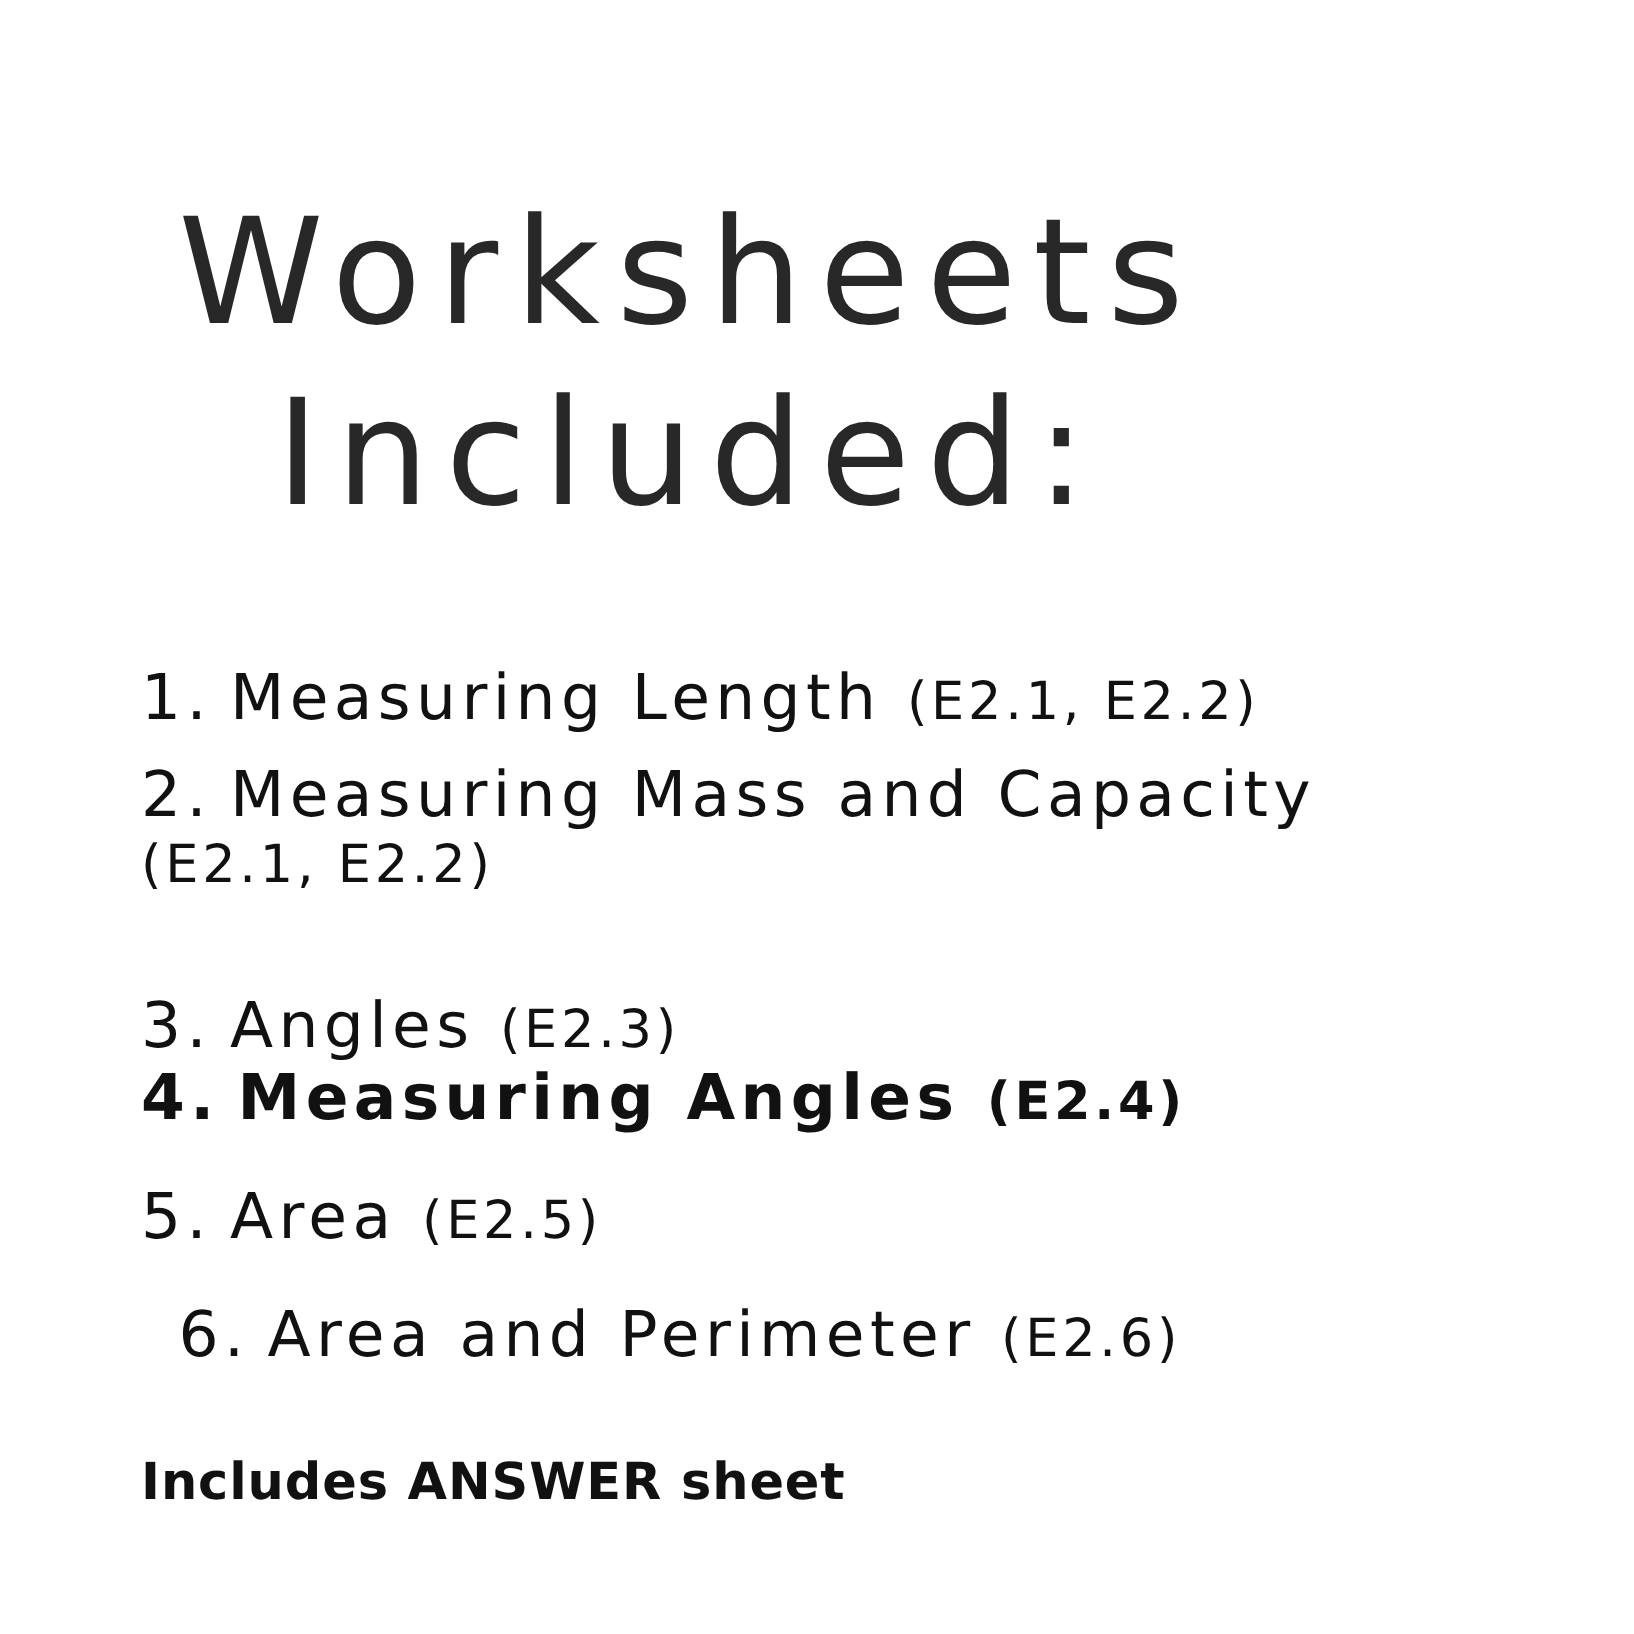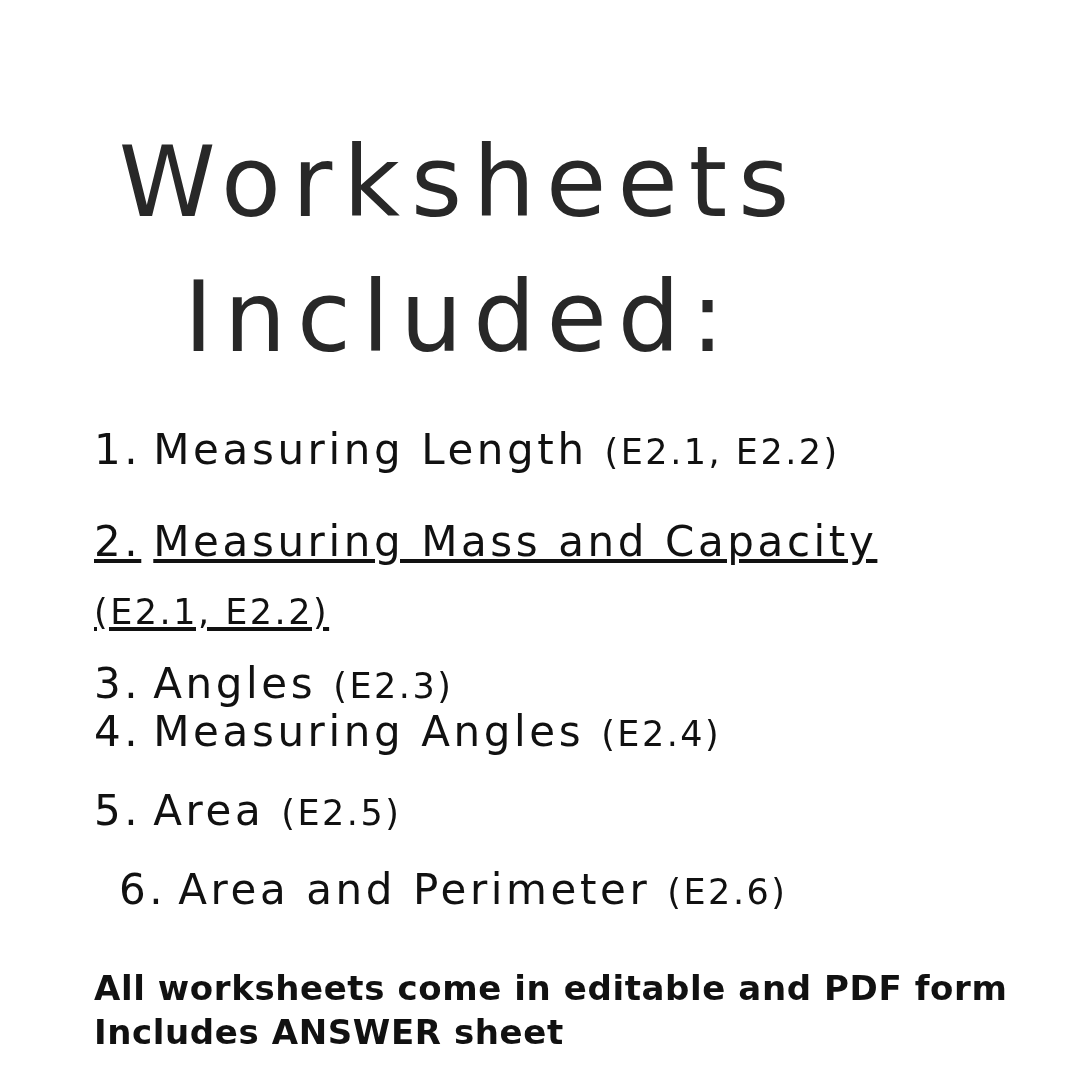--- a/index.html
+++ b/index.html
@@ -22,21 +22,21 @@
       text-align: center;
       font-family: "DejaVu Sans", sans-serif;
       font-weight: 400;
       font-size: 98px;
       letter-spacing: 11px;
       color: #282828;
       line-height: 1;
       margin: 0;
     }
     .title.l1 { top: 133px; }
-    .title.l2 { top: 268px; }
+    .title.l2 { top: 254px; }
 
     .list {
       position: absolute;
       left: 94px;
       top: 420px;
       width: 900px;
       margin: 0;
       padding: 0;
       list-style: none;
     }
@@ -45,24 +45,24 @@
       letter-spacing: 3.6px;
       line-height: 1;
       color: #111111;
       white-space: nowrap;
     }
     .item .num { margin-right: 12px; }
     .item .code {
       font-size: 35px;
       letter-spacing: 2.5px;
     }
-    .item.i1 { position: absolute; top: 9px; }
-    .item.i2 { position: absolute; top: 88px; white-space: normal; width: 900px; line-height: 68px; text-decoration: underline; }
+    .item.i1 { position: absolute; top: 24px; }
+    .item.i2 { position: absolute; top: 88px; white-space: normal; width: 900px; line-height: 44px; }
     .item.i3 { position: absolute; top: 212px; margin-top: 31px; }
-    .item.i4 { position: absolute; top: 291px; }
+    .item.i4 { position: absolute; top: 291px; font-weight: bold; }
     .item.i5 { position: absolute; top: 370px; }
     .item.i6 { position: absolute; top: 449px; margin-left: 25px; }
 
     .footer {
       position: absolute;
       left: 94px;
       top: 966px;
       width: 960px;
       font-family: "DejaVu Sans", sans-serif;
       font-weight: 700;
@@ -100,15 +100,14 @@
     <span class="num">5.</span><span class="name">Area</span>
     <span class="code">(E2.5)</span>
   </li>
   <li class="item i6">
     <span class="num">6.</span><span class="name">Area and Perimeter</span>
     <span class="code">(E2.6)</span>
   </li>
 </ul>
 
 <div class="footer">
-  <div>All worksheets come in editable and PDF form</div>
   <div>Includes ANSWER sheet</div>
 </div>
 
 </body></html>

